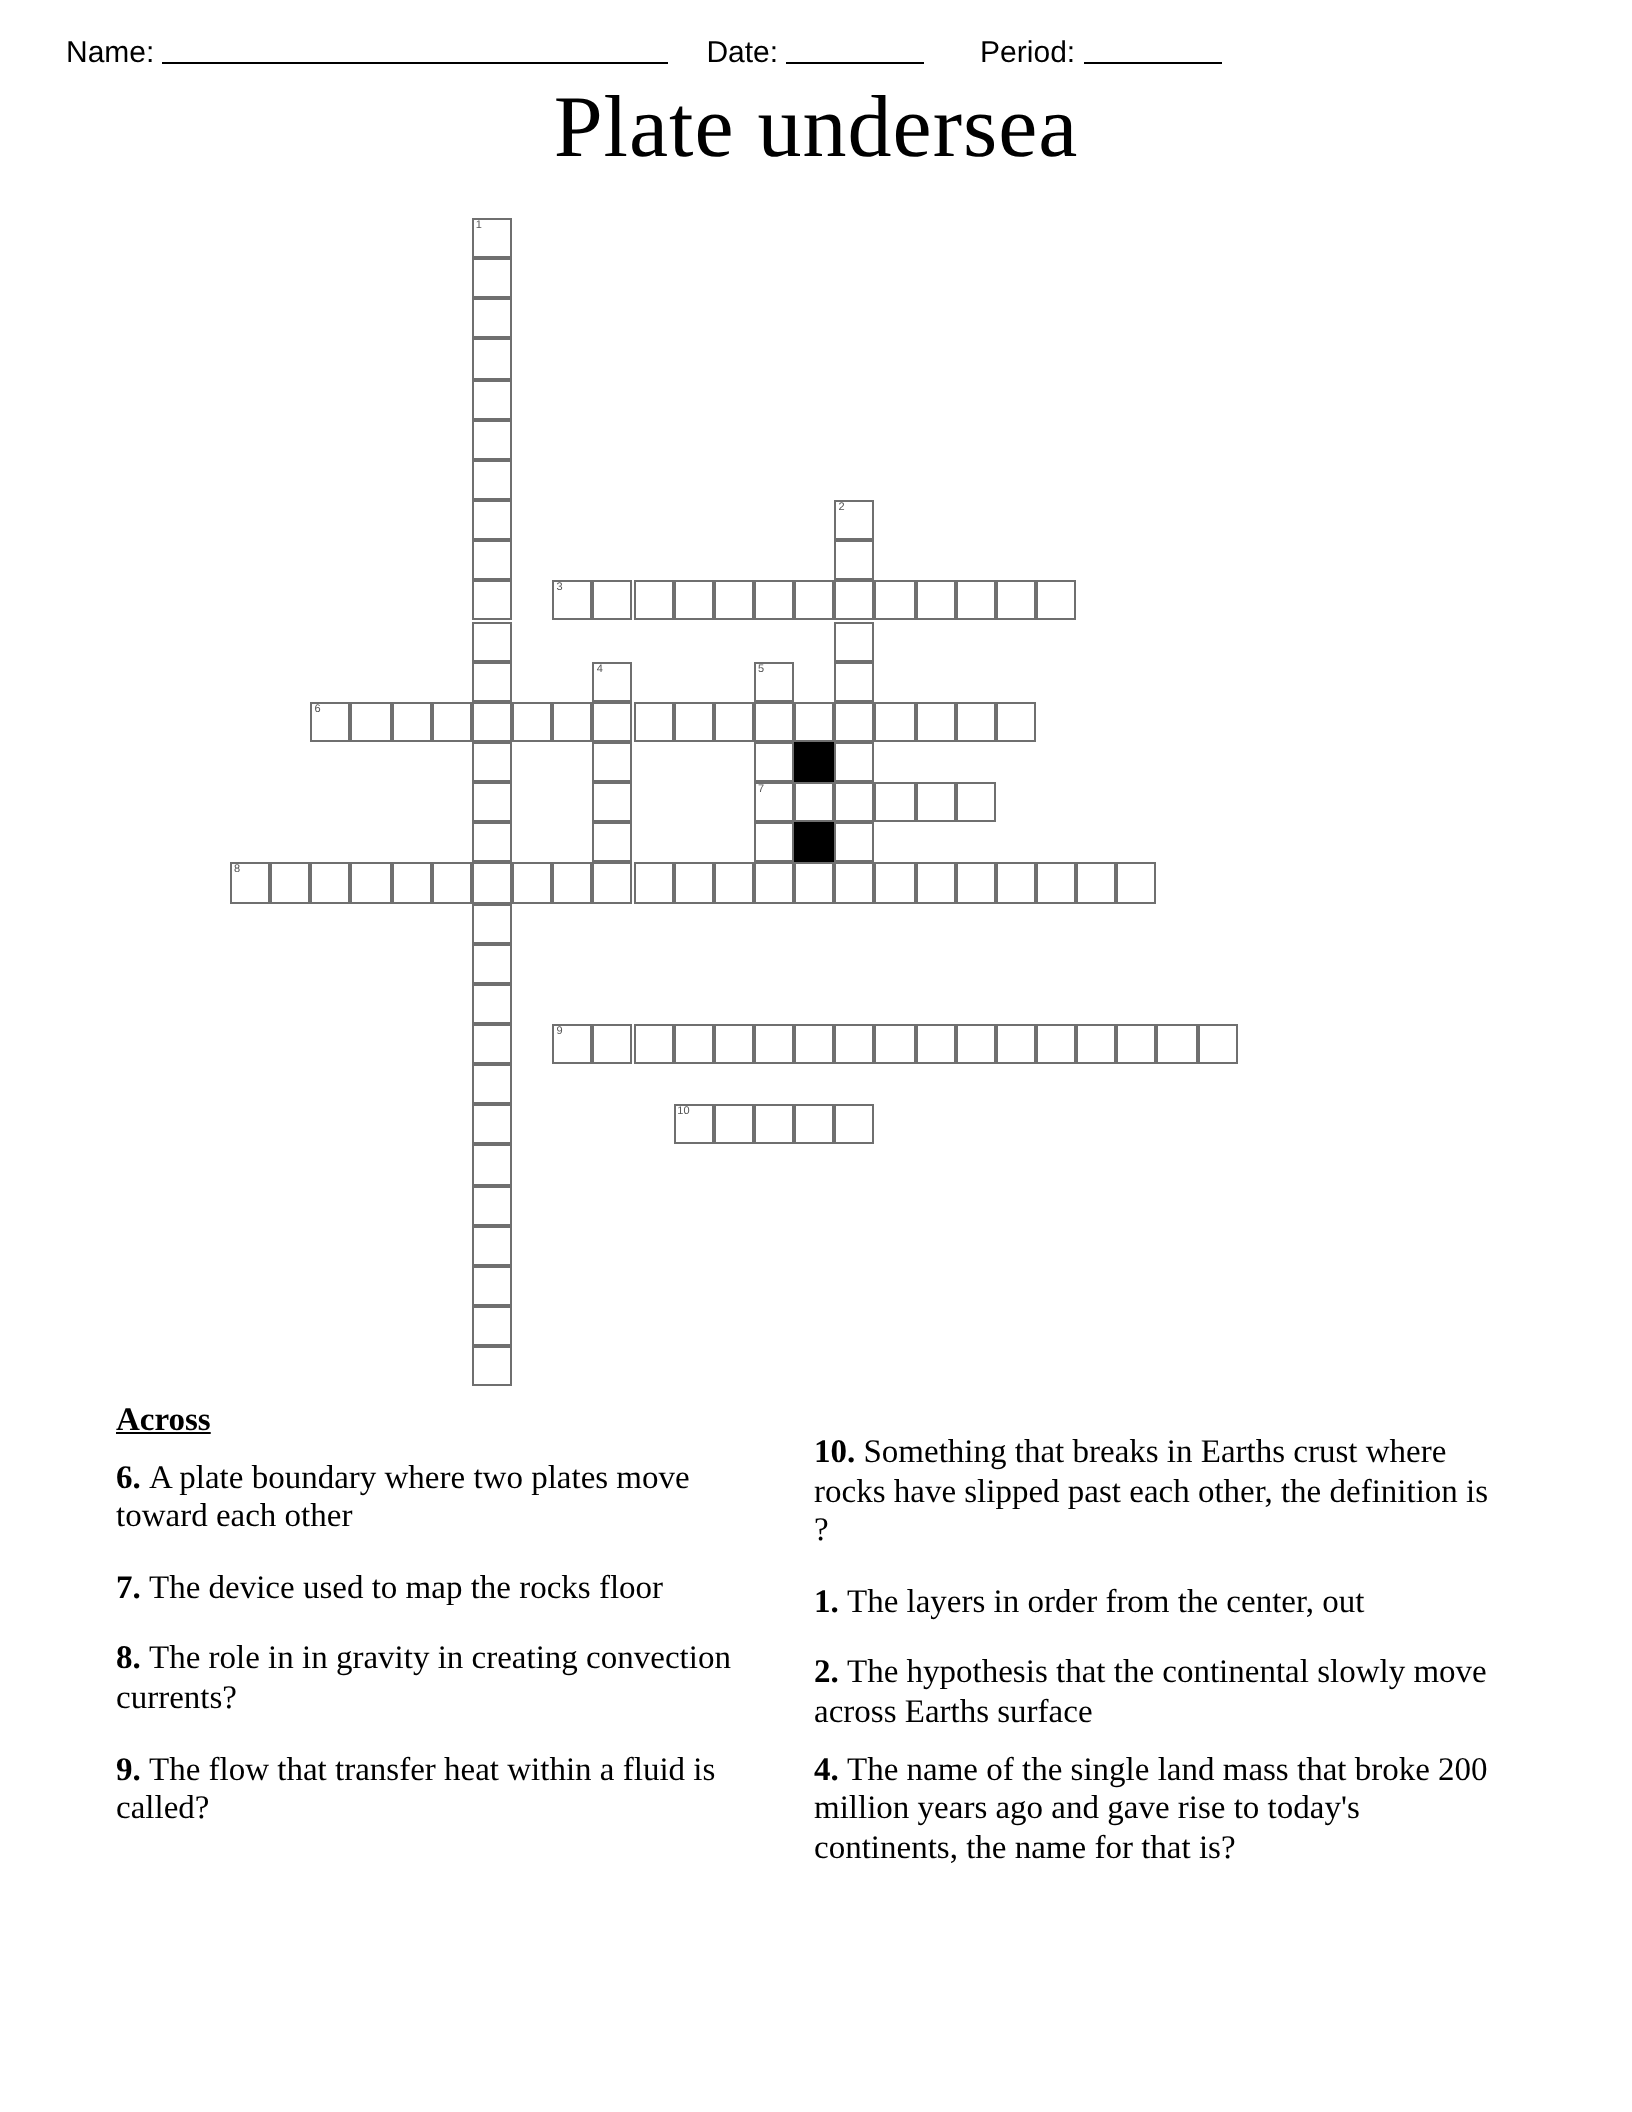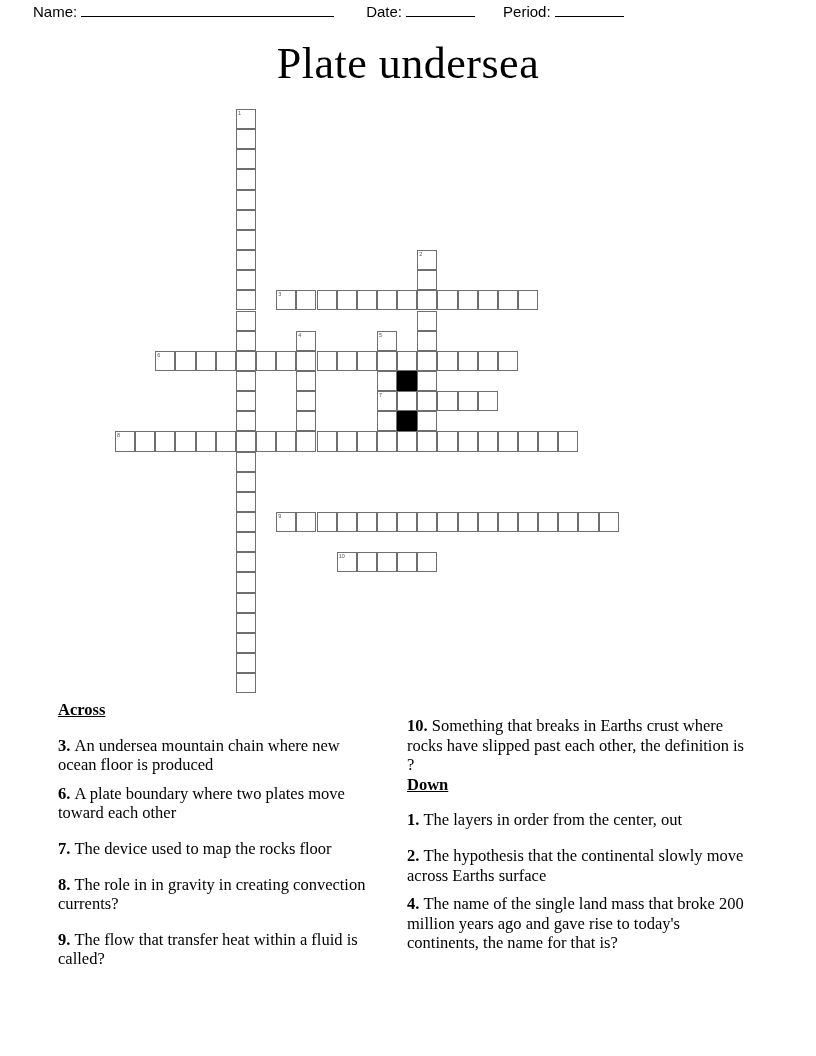--- a/index.html
+++ b/index.html
@@ -21,34 +21,34 @@
     position: absolute;
     left: 0;
     top: 0;
     width: 816px;
     height: 26px;
     font-family: "Liberation Sans", "DejaVu Sans", sans-serif;
     font-size: 15px;
     color: #000;
     display: flex;
     align-items: flex-start;
-    padding-top: 3px;
+    padding-top: 18px;
     box-sizing: border-box;
   }
   .hdr-name-label { margin-left: 33px; }
   .hdr-rule {
     display: inline-block;
     border-bottom: 1px solid #000;
     height: 13px;
     margin-left: 4px;
   }
   .rule-name   { width: 253px; }
   .rule-date   { width: 69px; }
   .rule-period { width: 69px; }
-  .hdr-date-label   { margin-left: 32px; }
+  .hdr-date-label   { margin-left: 19px; }
   .hdr-period-label { margin-left: 28px; }
 
   
   .title {
     position: absolute;
     left: 0;
     top: 38px;
     width: 816px;
     text-align: center;
     font-size: 44px;
@@ -276,31 +276,29 @@
     <div class="cell" style="left: 235.9px; top: 612.75px;"></div>
     <div class="cell" style="left: 235.9px; top: 632.9px;"></div>
     <div class="cell" style="left: 235.9px; top: 653.05px;"></div>
     <div class="cell" style="left: 235.9px; top: 673.2px;"></div>
   </div>
 
 <div class="clues">
   <div class="clue-col left">
     <div class="section-head">Across</div>
     <div id="across-left">
-        <p class="clue"><span class="n">3. </span><span>An undersea mountain chain where new ocean floor is produced</span></p>
         <p class="clue spaced"><span class="n">6. </span><span>A plate boundary where two plates move toward each other</span></p>
         <p class="clue"><span class="n">7. </span><span>The device used to map the rocks floor</span></p>
         <p class="clue"><span class="n">8. </span><span>The role in in gravity in creating convection currents?</span></p>
         <p class="clue"><span class="n">9. </span><span>The flow that transfer heat within a fluid is called?</span></p>
       </div>
   </div>
   <div class="clue-col right">
     <div id="across-right">
         <p class="clue"><span class="n">10. </span><span>Something that breaks in Earths crust where rocks have slipped past each other, the definition is ?</span></p>
       </div>
-    <div class="section-head">Down</div>
     <div id="down-right">
         <p class="clue"><span class="n">1. </span><span>The layers in order from the center, out</span></p>
         <p class="clue"><span class="n">2. </span><span>The hypothesis that the continental slowly move across Earths surface</span></p>
         <p class="clue spaced"><span class="n">4. </span><span>The name of the single land mass that broke 200 million years ago and gave rise to today's continents, the name for that is?</span></p>
       </div>
   </div>
 </div>
 
 </body></html>

